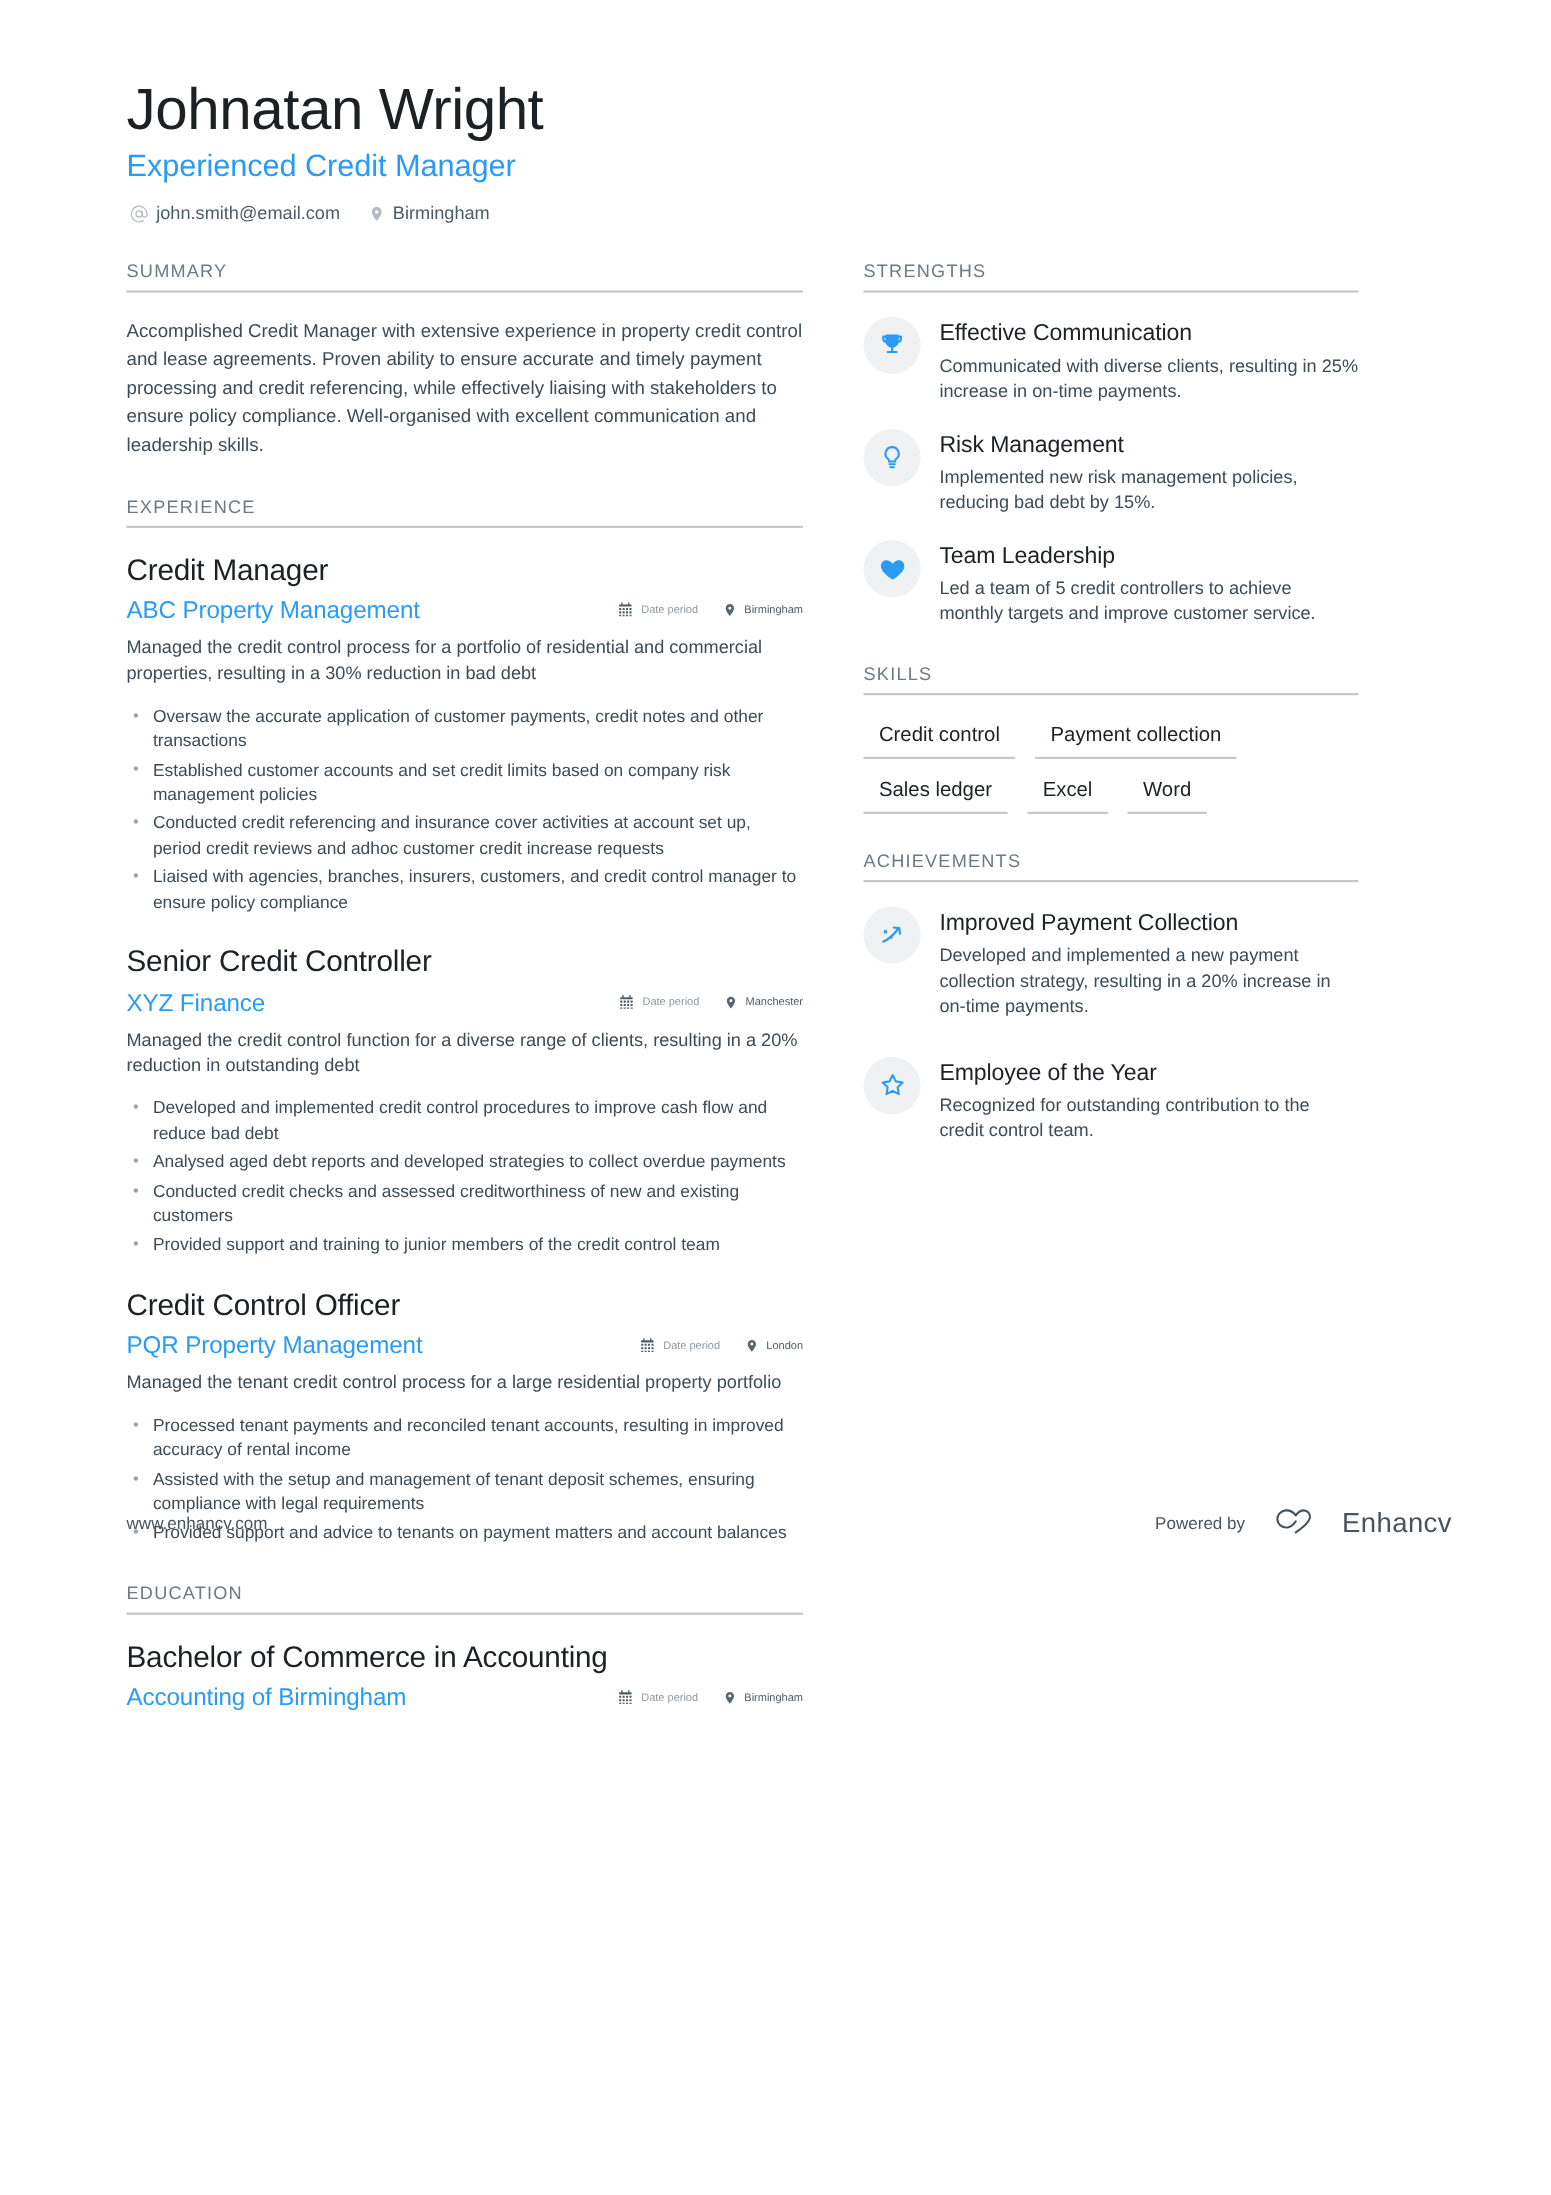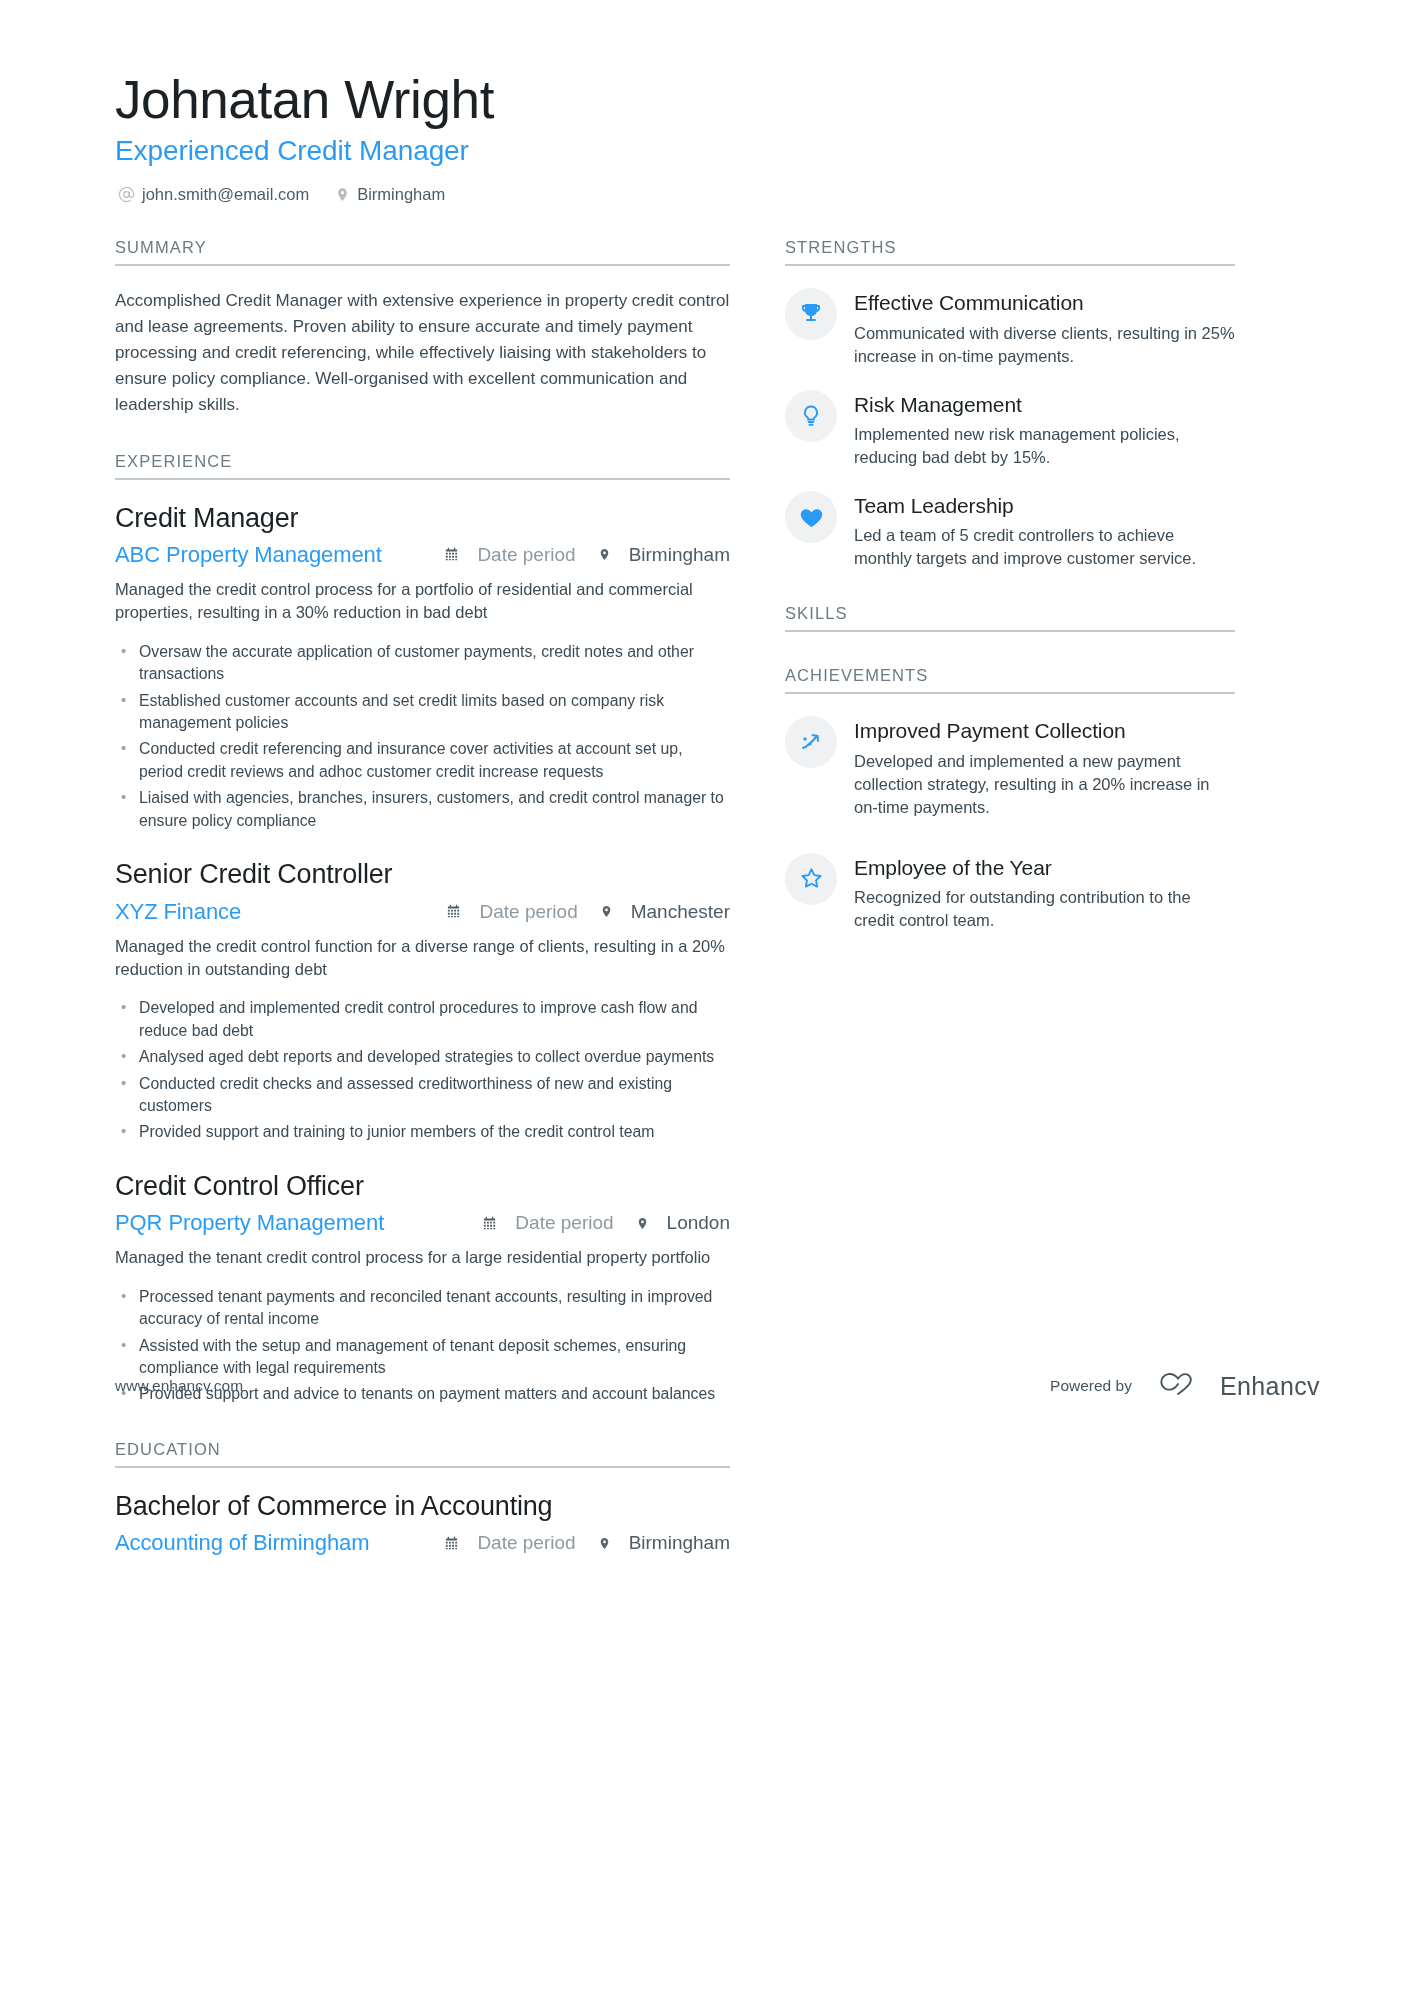--- a/index.html
+++ b/index.html
@@ -93,22 +93,22 @@
   }
   .entry-org {
     font-size: 22px;
     color: #2a9bf5;
     flex: 1 1 auto;
     letter-spacing: -0.1px;
   }
   .meta-chip {
     display: flex;
     align-items: center;
-    gap: 18px;
-    font-size: 19px;
+    gap: 7px;
+    font-size: 10px;
     color: #8e99a2;
     white-space: nowrap;
   }
   .meta-chip.loc { color: #4c5c68; }
   .meta-chip .ic { display:flex; align-items:center; }
   .meta-chip.date .ic { color: #4e5d68; }
   .meta-chip.loc .ic { color: #586671; }
   .entry-desc {
     font-size: 16.5px;
     line-height: 1.42;
@@ -381,20 +381,27 @@
           </div>
           <div class="rbody">
             <div class="rtitle">Team Leadership</div>
             <div class="rdesc">Led a team of 5 credit controllers to achieve monthly targets and improve customer service.</div>
           </div>
         </div>
       </div>
 
       <div class="sec">
         <div class="sec-head">SKILLS</div>
+        <div class="skills-wrap">
+          <div class="skill">Credit control</div>
+          <div class="skill">Payment collection</div>
+          <div class="skill">Sales ledger</div>
+          <div class="skill">Excel</div>
+          <div class="skill">Word</div>
+        </div>
       </div>
 
       <div class="sec">
         <div class="sec-head">ACHIEVEMENTS</div>
         <div class="ritem">
           <div class="ricon">
             <svg width="24" height="24" viewBox="0 0 24 24" fill="none" stroke="currentColor" stroke-width="2" stroke-linecap="round">
               <path d="M4 18c4.5-1.5 9-6 13.5-11.5"></path>
               <path d="M13.5 5.2l5 .6.6 5" stroke-linejoin="round"></path>
               <circle cx="11" cy="14" r="1.5" fill="currentColor" stroke="none"></circle>

